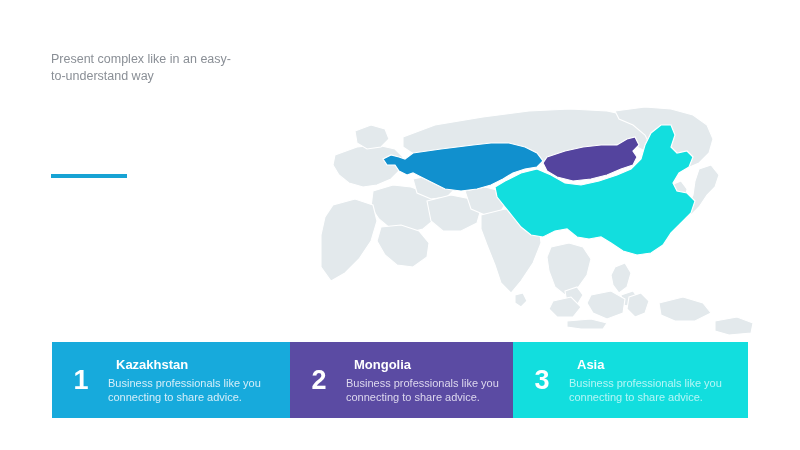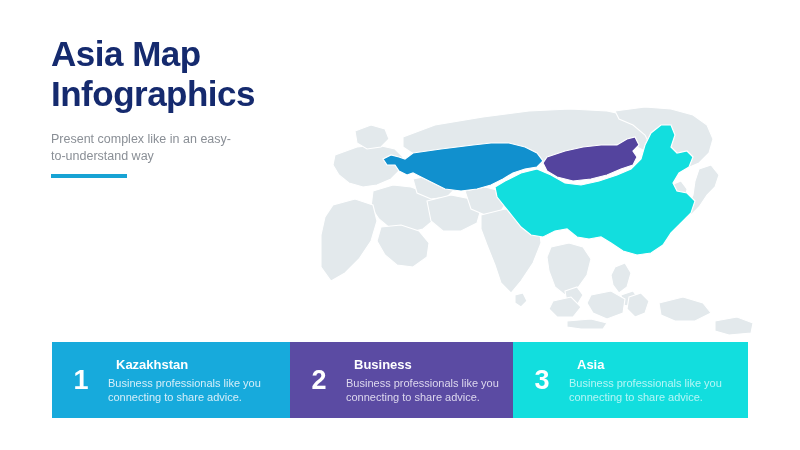--- a/index.html
+++ b/index.html
@@ -115,22 +115,20 @@
   .card.c1 .card-desc { color: #d5eef9; }
   .card.c2 .card-desc { color: #ddd8ee; }
   .card.c3 .card-desc { color: #b4f6f6; }
 </style>
 </head>
 <body>
 
 <div id="slide">
 
   <div id="header">
-    <h1 id="title">Asia Map
-Infographics</h1>
     <p id="subtitle">Present complex like in an easy-
 to-understand way</p>
   </div>
   <div id="accent-rule"></div>
 
   <div id="map-wrap">
     <svg viewBox="0 0 470 240" xmlns="http://www.w3.org/2000/svg">
       <g fill="#E3E9EC" stroke="#FFFFFF" stroke-width="1.1">
 
         <path d="M88,42 L120,30 L168,22 L214,16 L255,14 L292,16 L320,22 L340,30 L352,40 L348,52 L330,56 L318,50 L300,50 L292,58 L278,62 L256,60 L240,66 L222,70 L206,66 L188,62 L170,60 L150,62 L132,66 L116,64 L100,60 L88,52 Z"></path>
@@ -184,21 +182,21 @@
       <div class="card-body">
         <div class="card-title">Kazakhstan</div>
         <div class="card-desc">Business professionals like you
 connecting to share advice.</div>
       </div>
     </div>
 
     <div class="card c2">
       <div class="card-num">2</div>
       <div class="card-body">
-        <div class="card-title">Business</div>
+        <div class="card-title">Mongolia</div>
         <div class="card-desc">Business professionals like you
 connecting to share advice.</div>
       </div>
     </div>
 
     <div class="card c3">
       <div class="card-num">3</div>
       <div class="card-body">
         <div class="card-title">Asia</div>
         <div class="card-desc">Business professionals like you

